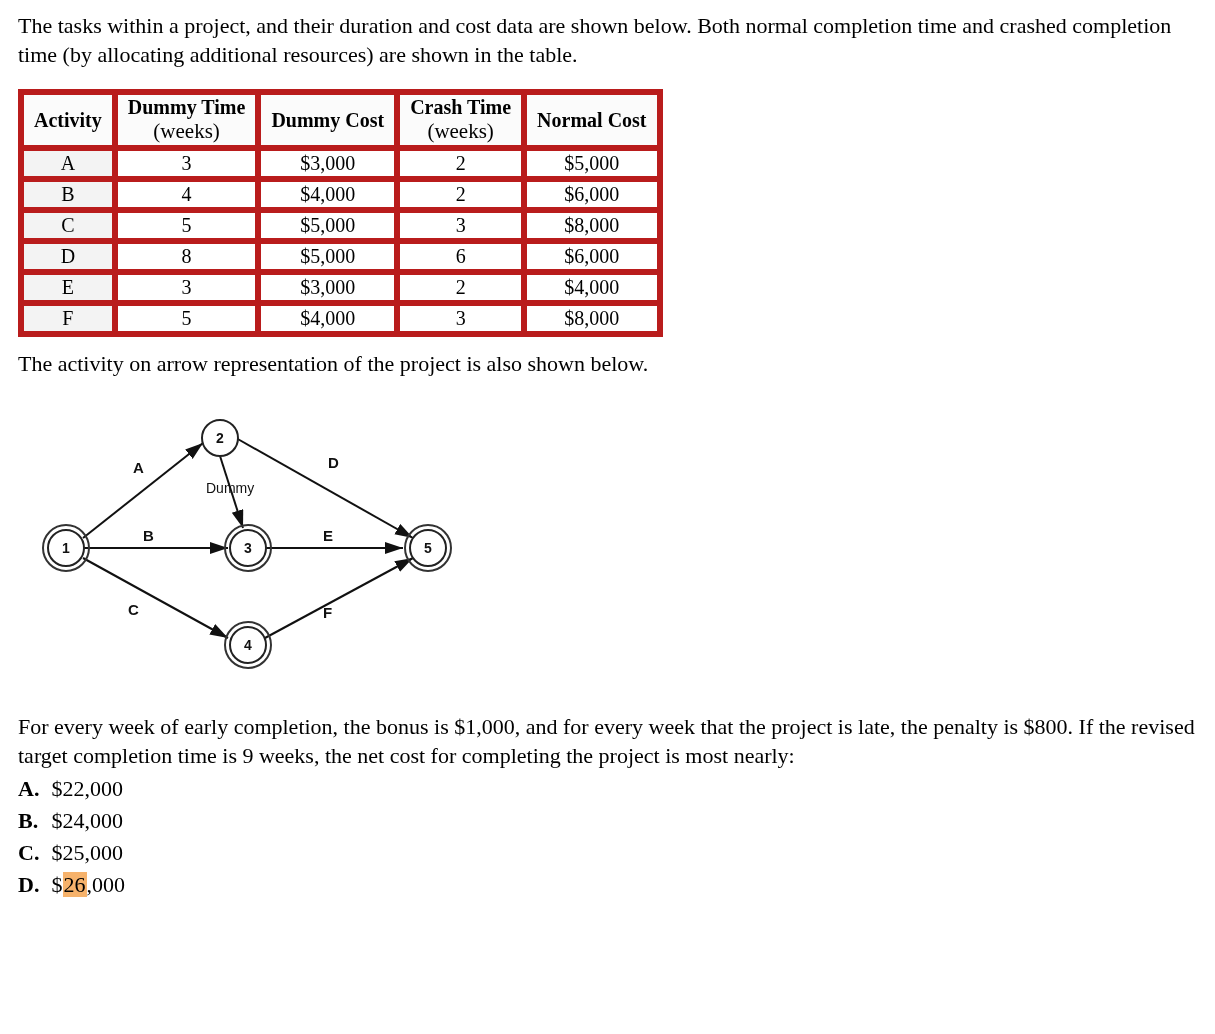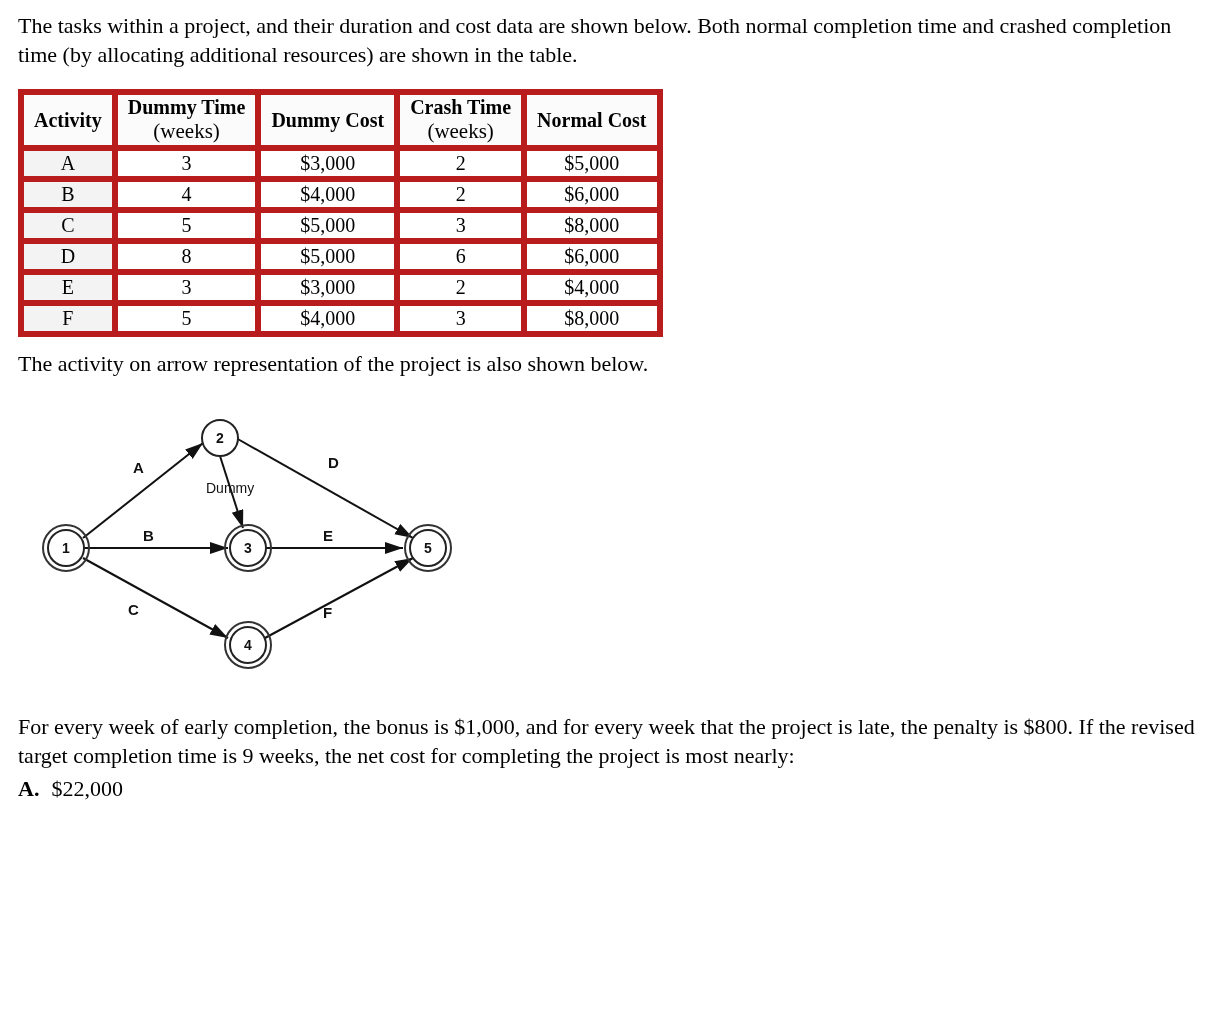--- a/index.html
+++ b/index.html
@@ -210,13 +210,16 @@
     <text class="elabel" x="295" y="158">E</text>
     <text class="elabel" x="295" y="235">F</text>
     <text class="elabel" x="178" y="110" style="font-weight:normal;font-size:14px">Dummy</text>
   </svg>
 </div>
 
 <div class="para3">For every week of early completion, the bonus is $1,000, and for every week that the project is late, the penalty is $800. If the revised target completion time is 9 weeks, the net cost for completing the project is most nearly:</div>
 
 <div class="options" id="options">
     <div class="opt"><span class="lead">A.</span> <span>$22,000</span></div>
+    <div class="opt"><span class="lead">B.</span> <span>$24,000</span></div>
+    <div class="opt"><span class="lead">C.</span> <span>$25,000</span></div>
+    <div class="opt"><span class="lead">D.</span> <span>$</span><span class="highlight">26</span><span>,000</span></div>
   </div>
 
 </body></html>

